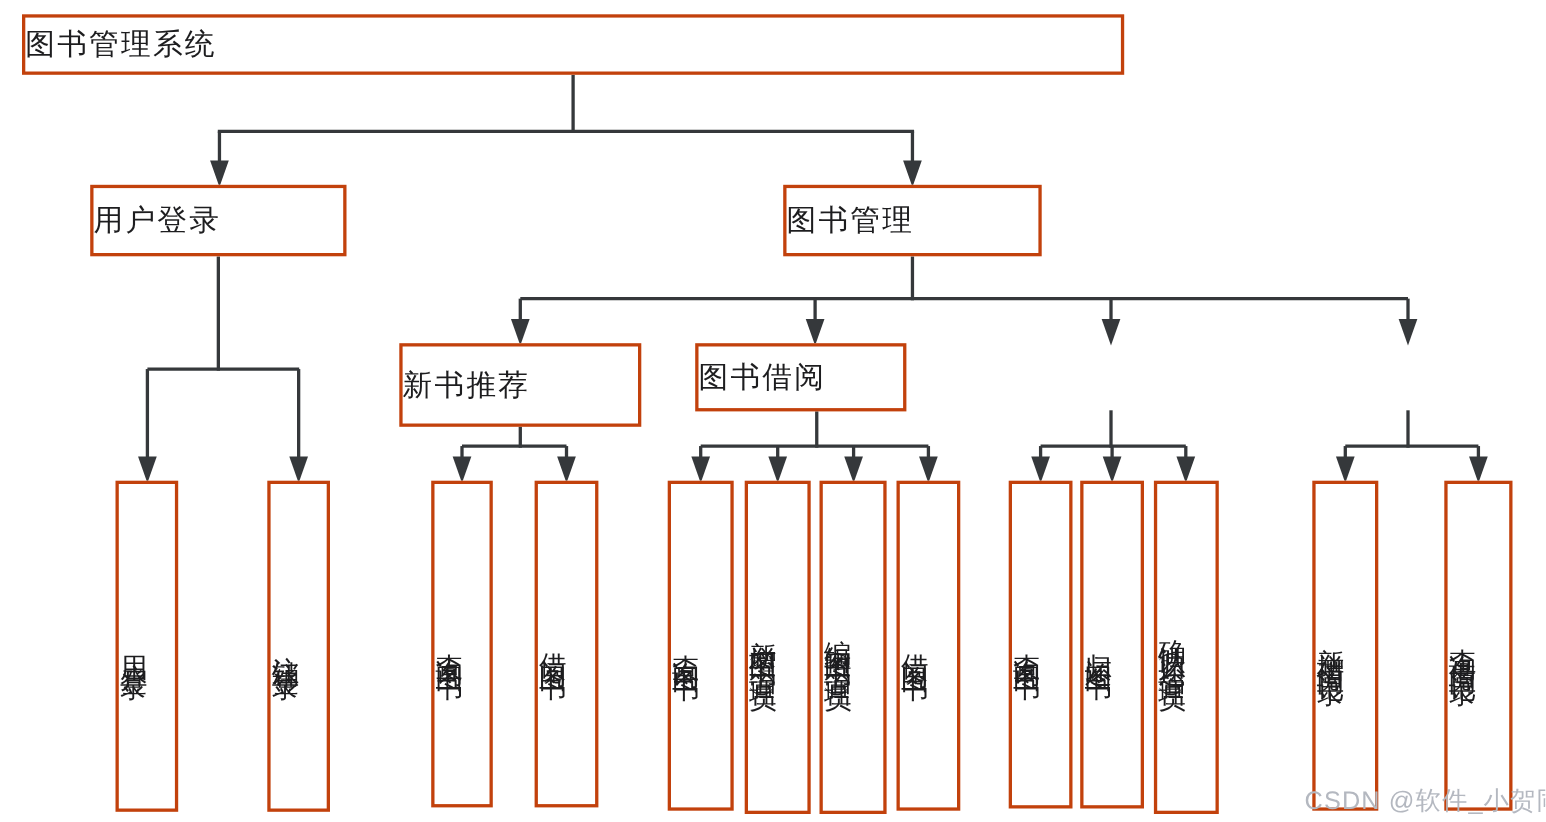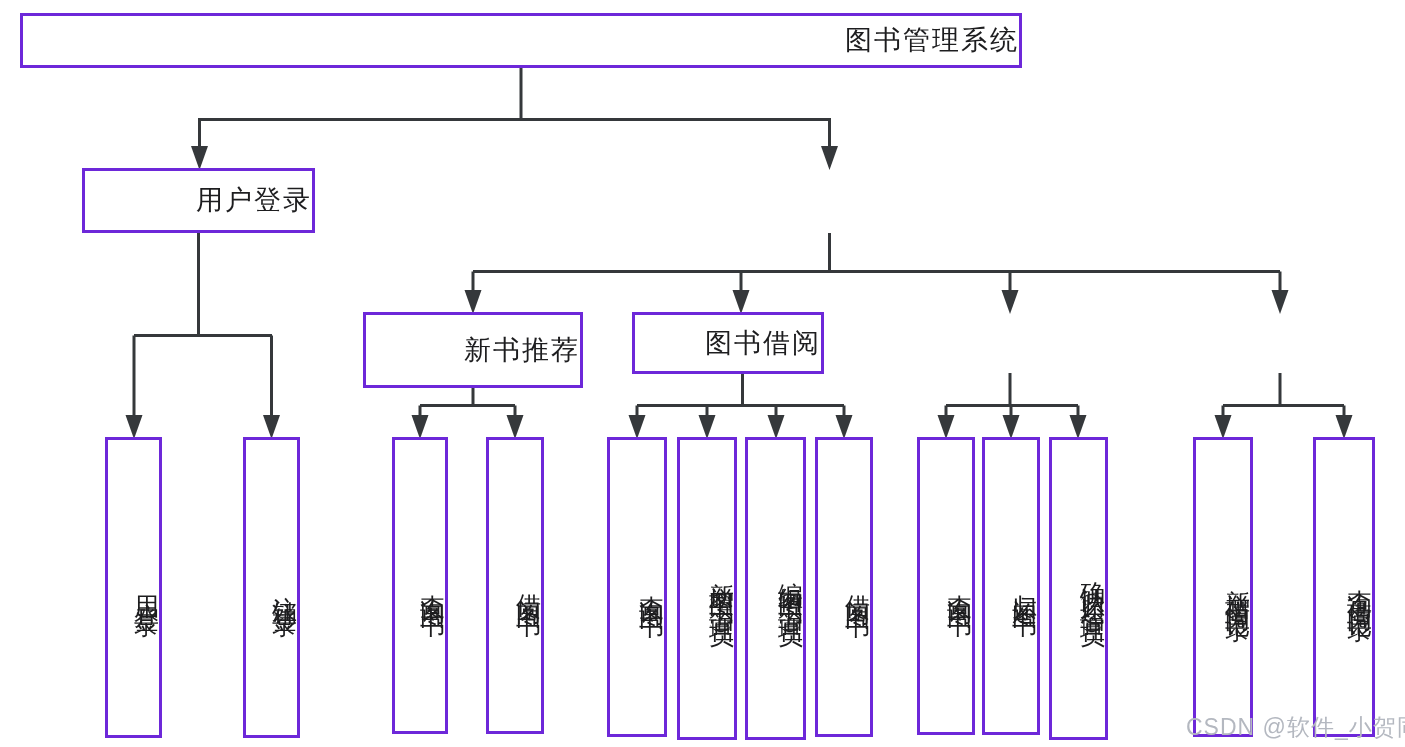--- a/index.html
+++ b/index.html
@@ -14,24 +14,24 @@
   }
   .wires {
     position: absolute;
     left: 0; top: 0;
     z-index: 1;
   }
   .box {
     position: absolute;
     box-sizing: border-box;
     background: #ffffff;
-    border: 3px solid #6d28d9;
+    border: 3px solid #c2410c;
     display: flex;
     align-items: center;
-    justify-content: flex-end;
+    justify-content: flex-start;
     z-index: 2;
   }
   .hlabel {
     font-size: 27px;
     letter-spacing: 2px;
     white-space: nowrap;
     line-height: 1;
   }
   .vtext {
     writing-mode: vertical-rl;
@@ -116,20 +116,23 @@
     </g>
   </svg>
 
   <div class="box" style="left:20px;top:13px;width:1002px;height:55px">
     <span class="hlabel">图书管理系统</span>
   </div>
 
   <div class="box" style="left:82px;top:168px;width:233px;height:65px">
     <span class="hlabel">用户登录</span>
   </div>
+  <div class="box" style="left:712px;top:168px;width:235px;height:65px">
+    <span class="hlabel">图书管理</span>
+  </div>
 
   <div class="box" style="left:363px;top:312px;width:220px;height:76px">
     <span class="hlabel">新书推荐</span>
   </div>
   <div class="box" style="left:632px;top:312px;width:192px;height:62px">
     <span class="hlabel">图书借阅</span>
   </div>
 
   <div class="box" style="left:105px;top:437px;width:57px;height:301px">
     <span class="vtext">用户登录</span>

